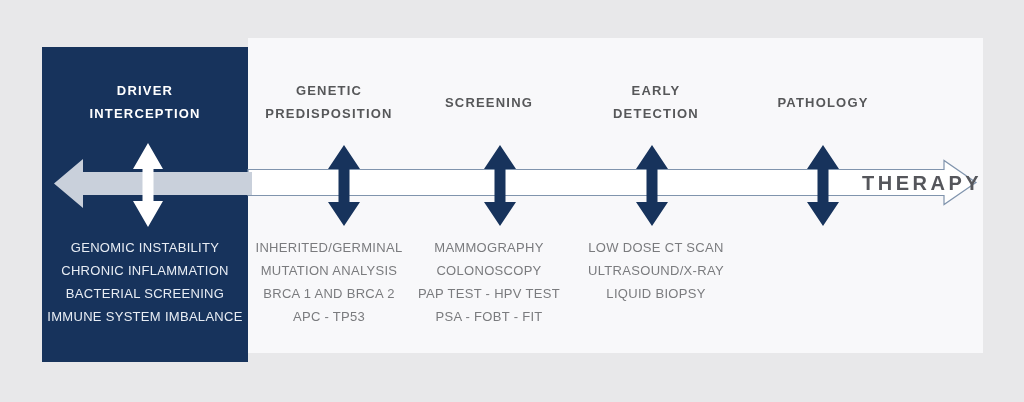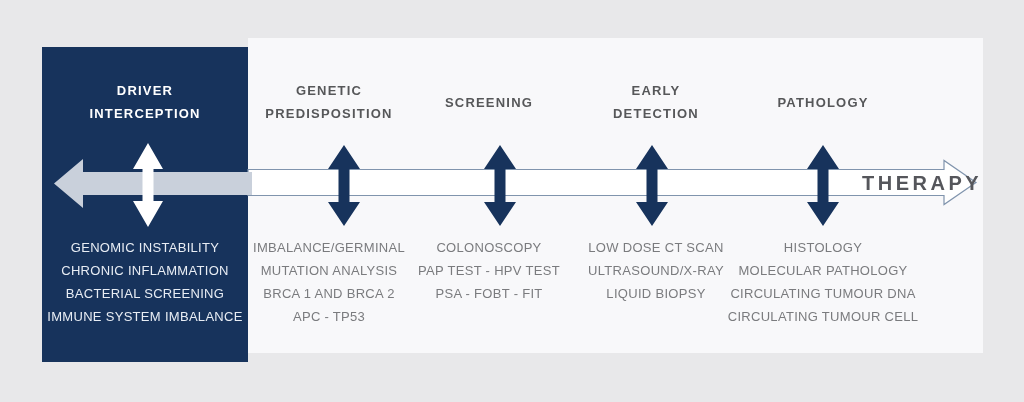--- a/index.html
+++ b/index.html
@@ -78,32 +78,33 @@
           <div>IMMUNE SYSTEM IMBALANCE</div>
         </div>
   </div>
 
   <div class="stage col-1">
     <div class="stage-title">
           <div>GENETIC</div>
           <div>PREDISPOSITION</div>
         </div>
     <div class="stage-items">
-          <div>IMBALANCE/GERMINAL</div>
+          <div>INHERITED/GERMINAL</div>
           <div>MUTATION ANALYSIS</div>
           <div>BRCA 1 AND BRCA 2</div>
           <div>APC - TP53</div>
         </div>
   </div>
 
   <div class="stage col-2">
     <div class="stage-title">
           <div>SCREENING</div>
         </div>
     <div class="stage-items">
+          <div>MAMMOGRAPHY</div>
           <div>COLONOSCOPY</div>
           <div>PAP TEST - HPV TEST</div>
           <div>PSA - FOBT - FIT</div>
         </div>
   </div>
 
   <div class="stage col-3">
     <div class="stage-title">
           <div>EARLY</div>
           <div>DETECTION</div>
@@ -112,24 +113,18 @@
           <div>LOW DOSE CT SCAN</div>
           <div>ULTRASOUND/X-RAY</div>
           <div>LIQUID BIOPSY</div>
         </div>
   </div>
 
   <div class="stage col-4">
     <div class="stage-title">
           <div>PATHOLOGY</div>
         </div>
-    <div class="stage-items">
-          <div>HISTOLOGY</div>
-          <div>MOLECULAR PATHOLOGY</div>
-          <div>CIRCULATING TUMOUR DNA</div>
-          <div>CIRCULATING TUMOUR CELL</div>
-        </div>
   </div>
 </div>
 
   <div class="therapy-label">THERAPY</div>
 
 </div>
 
 </body></html>

